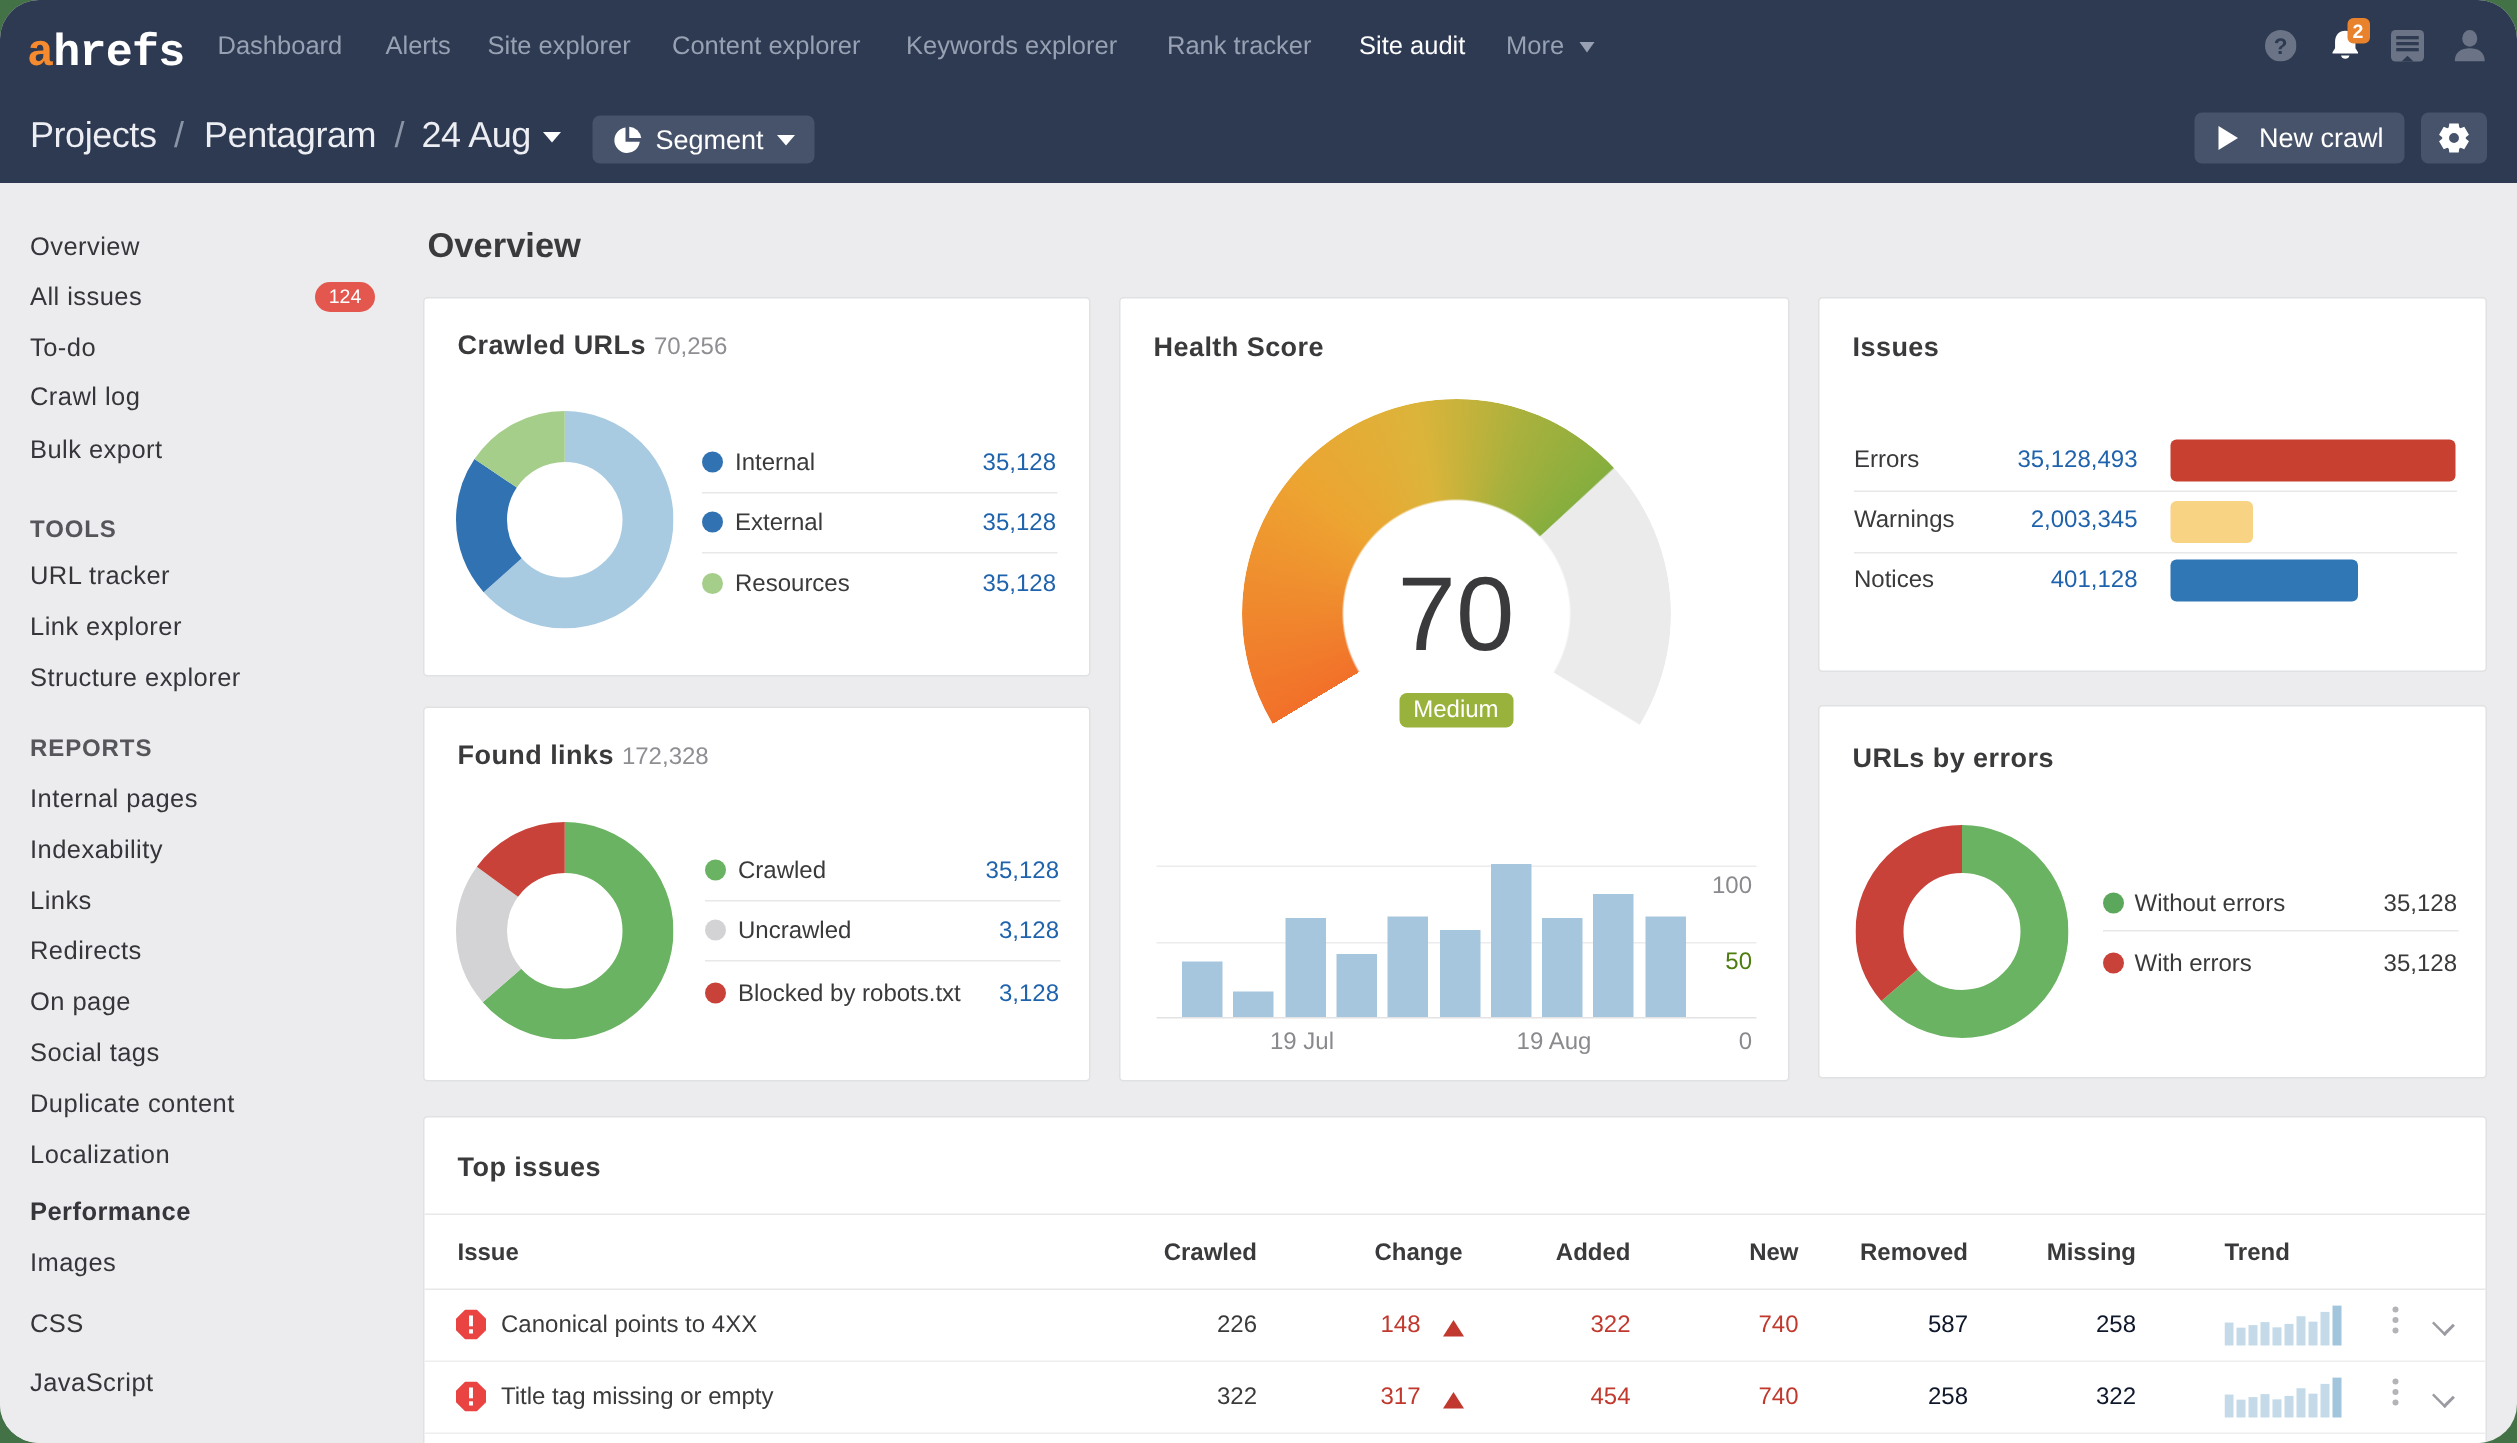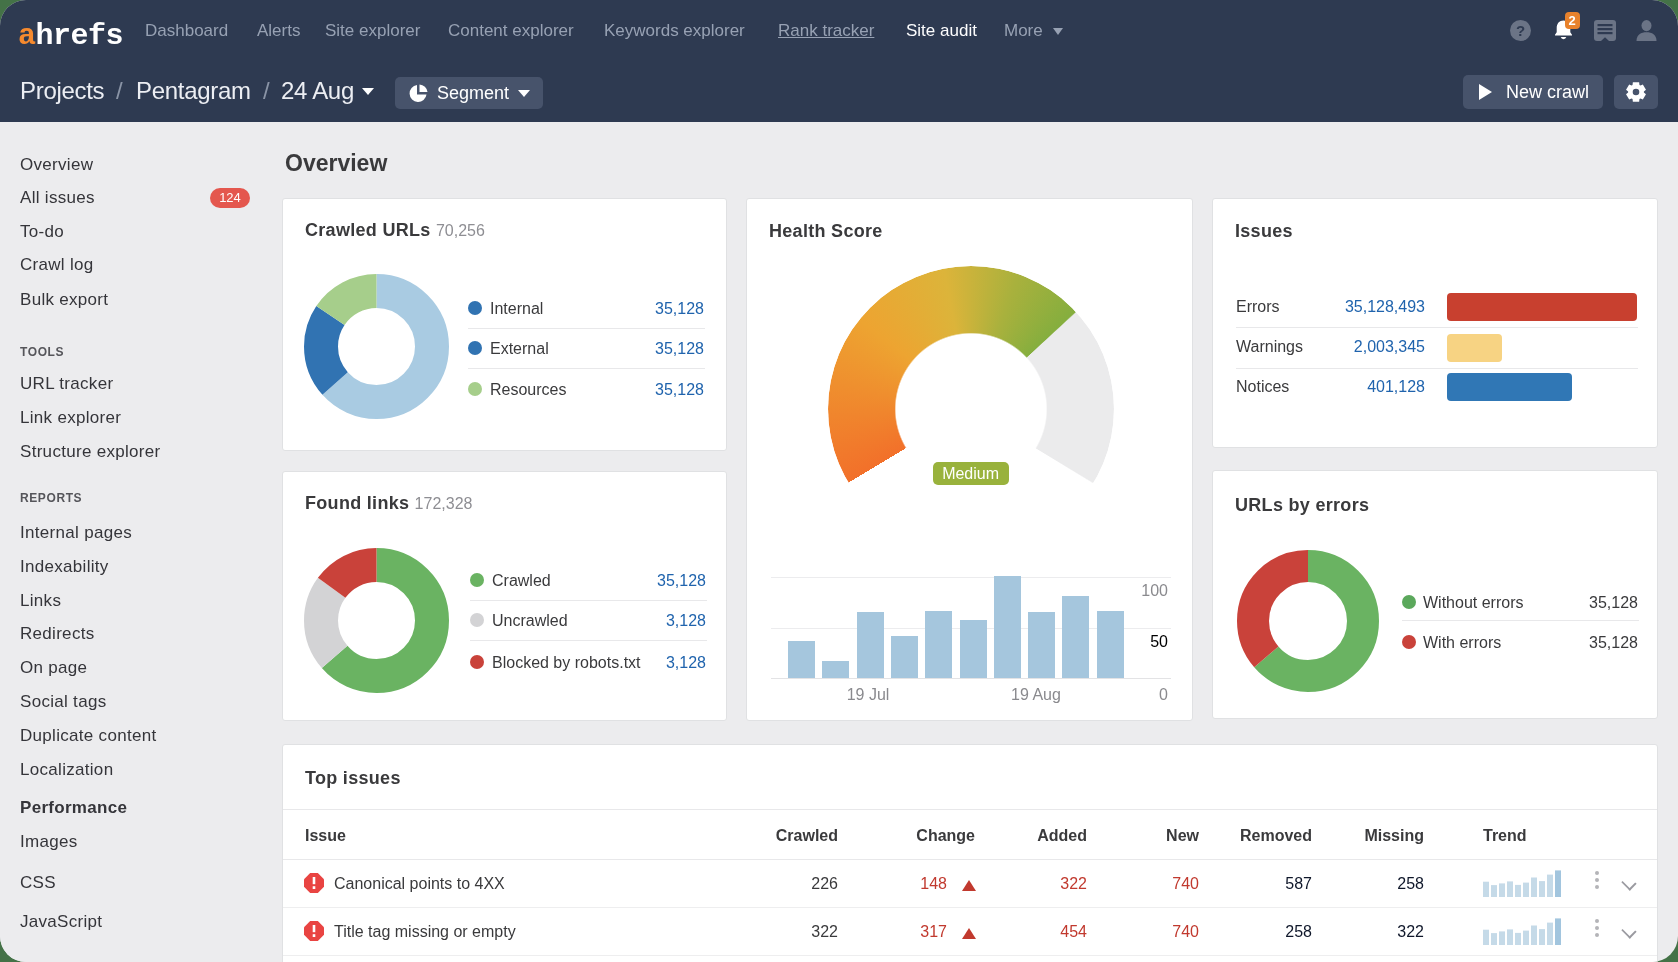--- a/index.html
+++ b/index.html
@@ -21,21 +21,21 @@
 .hbtn { position:absolute; background:#47536b; border-radius:5px; color:#fff; }
 #segbtn { left:395px; top:77px; width:148px; height:32px; }
 #segbtn .t { position:absolute; left:42px; top:6px; font-size:18px; }
 #newcrawl { left:1463px; top:75px; width:140px; height:34px; }
 #newcrawl .t { position:absolute; left:43px; top:7px; font-size:18px; }
 #gearbtn { left:1614px; top:75px; width:44px; height:34px; }
 .dcaret { position:absolute; width:0; height:0; border-left:6px solid transparent; border-right:6px solid transparent; border-top:7px solid #fff; }
 
 #sidebar { position:absolute; left:0; top:122px; width:281px; bottom:0; background:#ececee; }
 .side { position:absolute; left:20px; font-size:17px; color:#35353a; white-space:nowrap; line-height:20px; letter-spacing:0.3px; }
-.sidehead { position:absolute; left:20px; font-size:12px; font-weight:bold; color:#55555a; letter-spacing:0.6px; }
+.sidehead { position:absolute; left:20px; font-size:16px; font-weight:bold; color:#55555a; letter-spacing:0.6px; }
 #badge124 { position:absolute; left:210px; top:188px; width:40px; height:20px; background:#e4574e; border-radius:10px; color:#fff; font-size:13px; text-align:center; line-height:20px; }
 
 .card { position:absolute; background:#fff; border:1px solid #e0e1e3; border-radius:3px; }
 #card1 { left:282px; top:198px; width:445px; height:253px; }
 #card2 { left:282px; top:471px; width:445px; height:250px; }
 #cardh { left:746px; top:198px; width:447px; height:523px; }
 #card3 { left:1212px; top:198px; width:446px; height:250px; }
 #card4 { left:1212px; top:470px; width:446px; height:249px; }
 #card5 { left:282px; top:744px; width:1376px; height:260px; }
 .ctitle { position:absolute; font-size:18px; font-weight:bold; color:#3a3a3c; letter-spacing:0.3px; }
@@ -65,21 +65,21 @@
 <body>
 <div id="win">
 
   <div id="header">
     <div id="logo"><b>a</b>hrefs</div>
     <div class="nav" style="left:145px;">Dashboard</div>
     <div class="nav" style="left:257px;">Alerts</div>
     <div class="nav" style="left:325px;">Site explorer</div>
     <div class="nav" style="left:448px;">Content explorer</div>
     <div class="nav" style="left:604px;">Keywords explorer</div>
-    <div class="nav" style="left:778px;text-decoration:underline;">Rank tracker</div>
+    <div class="nav" style="left:778px;">Rank tracker</div>
     <div class="nav on" style="left:906px;">Site audit</div>
     <div class="nav" style="left:1004px;">More</div>
     <div class="navcaret" style="left:1053px; top:28px; border-left:5px solid transparent; border-right:5px solid transparent;"></div>
 
     <svg class="hicon" style="left:1510px; top:20px;" width="21" height="21" viewBox="0 0 21 21">
         <circle cx="10.5" cy="10.5" r="10.5" fill="#6b7486"></circle>
         <text x="10.5" y="16" font-size="15" font-weight="bold" fill="#2e3a51" text-anchor="middle">?</text>
       </svg>
     <svg class="hicon" style="left:1552px; top:19px;" width="23" height="22" viewBox="0 0 23 22">
         <path fill="#fff" d="M11.5 1.5 C7.3 1.5 4.7 4.6 4.7 8.8 L4.7 13.2 L3 15.8 L3 16.6 L20 16.6 L20 15.8 L18.3 13.2 L18.3 8.8 C18.3 4.6 15.7 1.5 11.5 1.5 Z"></path>
@@ -187,40 +187,41 @@
     <div class="lsep" style="left:187px; top:168px; width:237px;"></div>
     <div class="dot" style="left:187px; top:183px; background:#c9423a;"></div>
     <div class="ltext" style="left:209px; top:182px;">Blocked by robots.txt</div>
     <div class="lval" style="left:323px; top:182px; width:100px;">3,128</div>
   </div>
 
   <div class="card" id="cardh">
     <div class="ctitle" style="left:22px; top:22px;">Health Score</div>
     <div style="position:absolute; left:80.6px; top:66.6px; width:286px; height:286px;">
       <div id="gauge"></div>
+      <div class="abs" style="left:0; top:103px; width:286px; text-align:center; font-size:70px; color:#3a3a3c;">70</div>
       <div class="abs" style="left:105px; top:196px; width:76px; height:23px; background:#99b23c; border-radius:5px; color:#fff; font-size:16px; text-align:center; line-height:23px;">Medium</div>
     </div>
 
     <div class="hline" style="left:24px; top:378px; width:400px; background:#ececee;"></div>
     <div class="hline" style="left:24px; top:429px; width:400px; background:#ececee;"></div>
     <div class="hline" style="left:24px; top:479px; width:400px; background:#e3e3e5;"></div>
     <div class="bar" style="left:41px; width:27px; top:442.4px; height:36.8px;"></div>
     <div class="bar" style="left:75.3px; width:27px; top:461.7px; height:17.5px;"></div>
     <div class="bar" style="left:109.6px; width:27px; top:412.9px; height:66.3px;"></div>
     <div class="bar" style="left:143.9px; width:27px; top:436.7px; height:42.5px;"></div>
     <div class="bar" style="left:178.2px; width:27px; top:412.2px; height:67px;"></div>
     <div class="bar" style="left:212.5px; width:27px; top:421.2px; height:58px;"></div>
     <div class="bar" style="left:246.8px; width:27px; top:376.6px; height:102.6px;"></div>
     <div class="bar" style="left:281.1px; width:27px; top:412.9px; height:66.3px;"></div>
     <div class="bar" style="left:315.4px; width:27px; top:396.6px; height:82.6px;"></div>
     <div class="bar" style="left:349.7px; width:27px; top:412.4px; height:66.8px;"></div>
     <div class="td" style="left:71px; top:487px; width:100px; text-align:center; color:#8a8a8e; font-size:16px;">19 Jul</div>
     <div class="td" style="left:239px; top:487px; width:100px; text-align:center; color:#8a8a8e; font-size:16px;">19 Aug</div>
     <div class="td rt" style="left:380px; top:383px; width:41px; color:#8a8a8e; font-size:16px;">100</div>
-    <div class="td rt" style="left:380px; top:434px; width:41px; color:#000000; font-size:16px;">50</div>
+    <div class="td rt" style="left:380px; top:434px; width:41px; color:#4d7c0f; font-size:16px;">50</div>
     <div class="td rt" style="left:380px; top:487px; width:41px; color:#8a8a8e; font-size:16px;">0</div>
   </div>
 
   <div class="card" id="card3">
     <div class="ctitle" style="left:22px; top:22px;">Issues</div>
     <div class="ltext" style="left:23px; top:99px;">Errors</div>
     <div class="lval" style="left:112px; top:99px; width:100px;">35,128,493</div>
     <div class="abs" style="left:234px; top:94px; width:190px; height:28px; background:#c8402f; border-radius:4px;"></div>
     <div class="lsep" style="left:23px; top:128px; width:402px;"></div>
     <div class="ltext" style="left:23px; top:139px;">Warnings</div>

